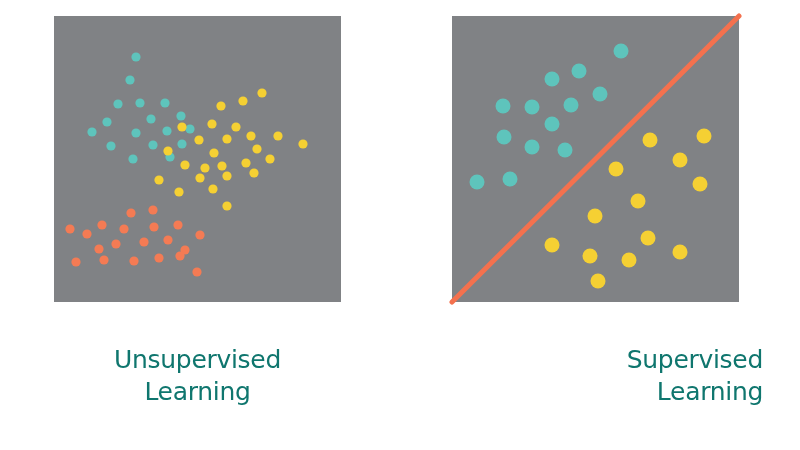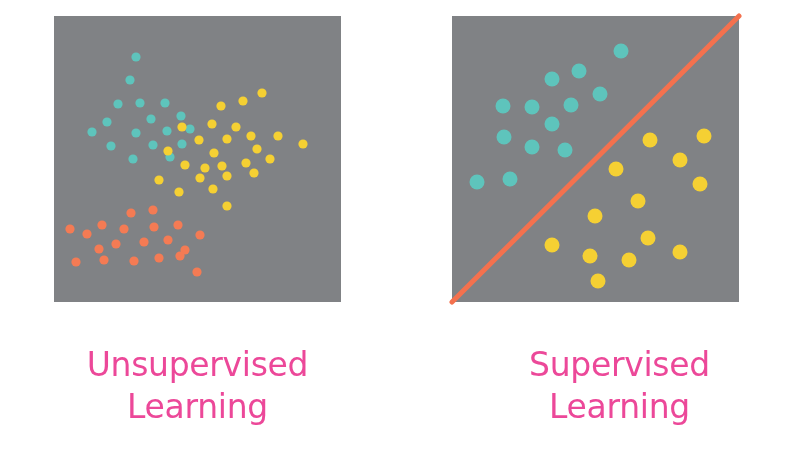--- a/index.html
+++ b/index.html
@@ -43,35 +43,36 @@
     left: 0;
     top: 0;
     width: 100%;
     height: 100%;
     overflow: visible;
   }
   .caption {
     position: absolute;
     text-align: center;
     font-family: "DejaVu Sans", sans-serif;
-    font-size: 33px;
+    font-size: 25px;
     line-height: 1.27;
-    color: #ec4899;
+    color: #0f766e;
     font-weight: 400;
     letter-spacing: -0.3px;
   }
   #caption-unsupervised {
     left: 34px;
     top: 344px;
     width: 327px;
   }
   #caption-supervised {
-    left: 456px;
+    left: 436px;
     top: 344px;
     width: 327px;
+    text-align: right;
   }
   .caption-line {
     display: block;
   }
 </style>
 </head>
 <body>
 
 <div class="figure">
 

